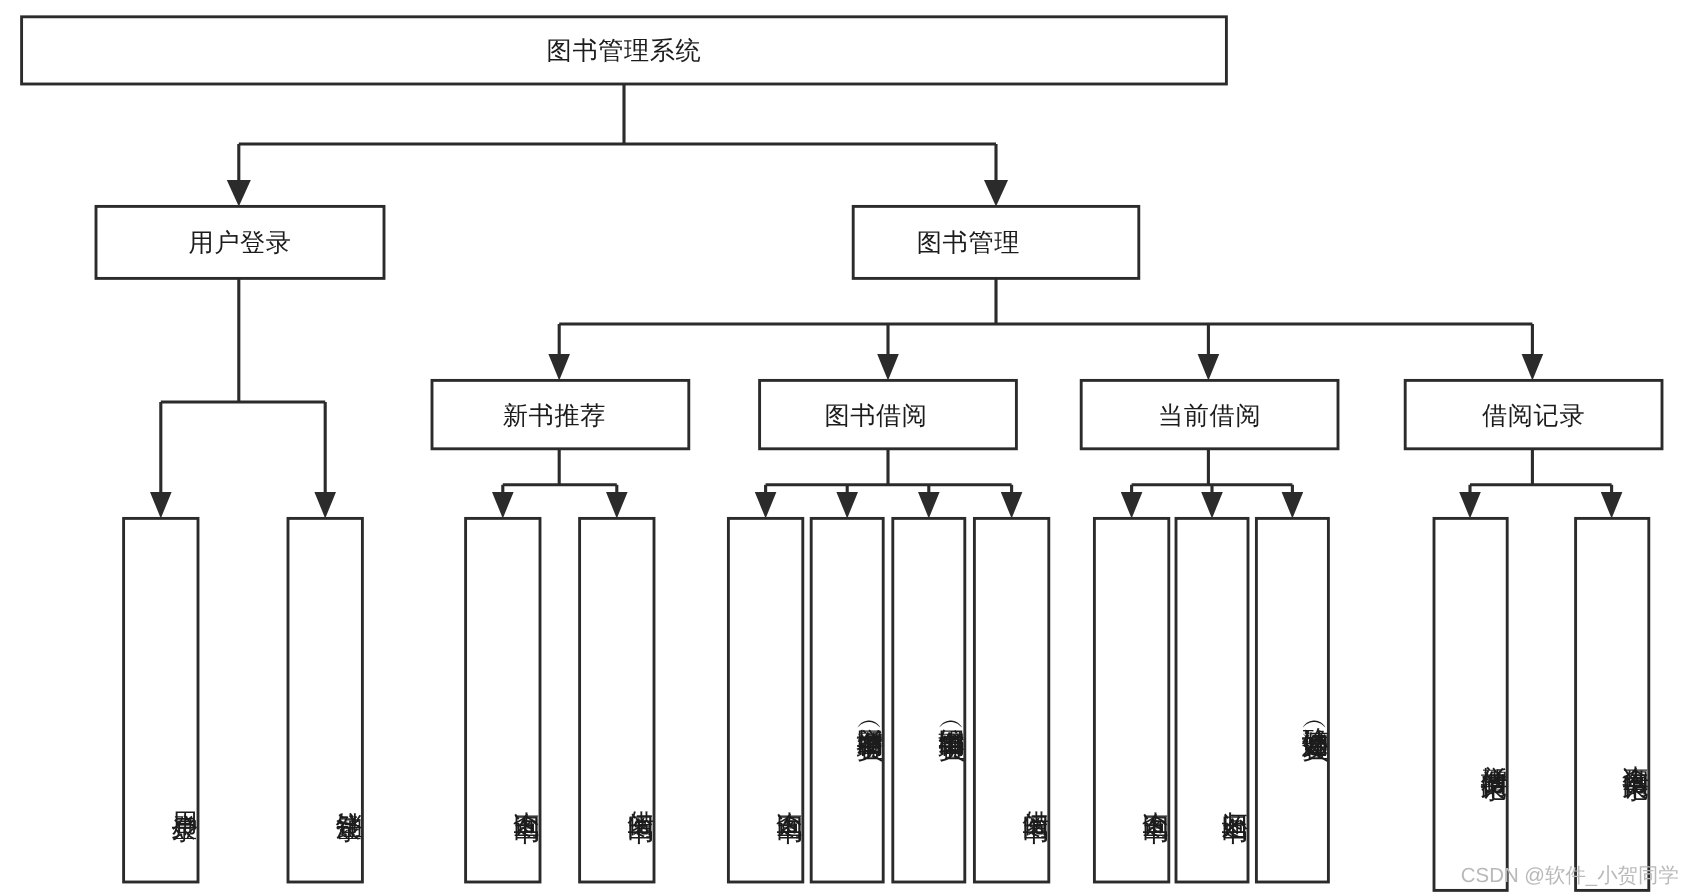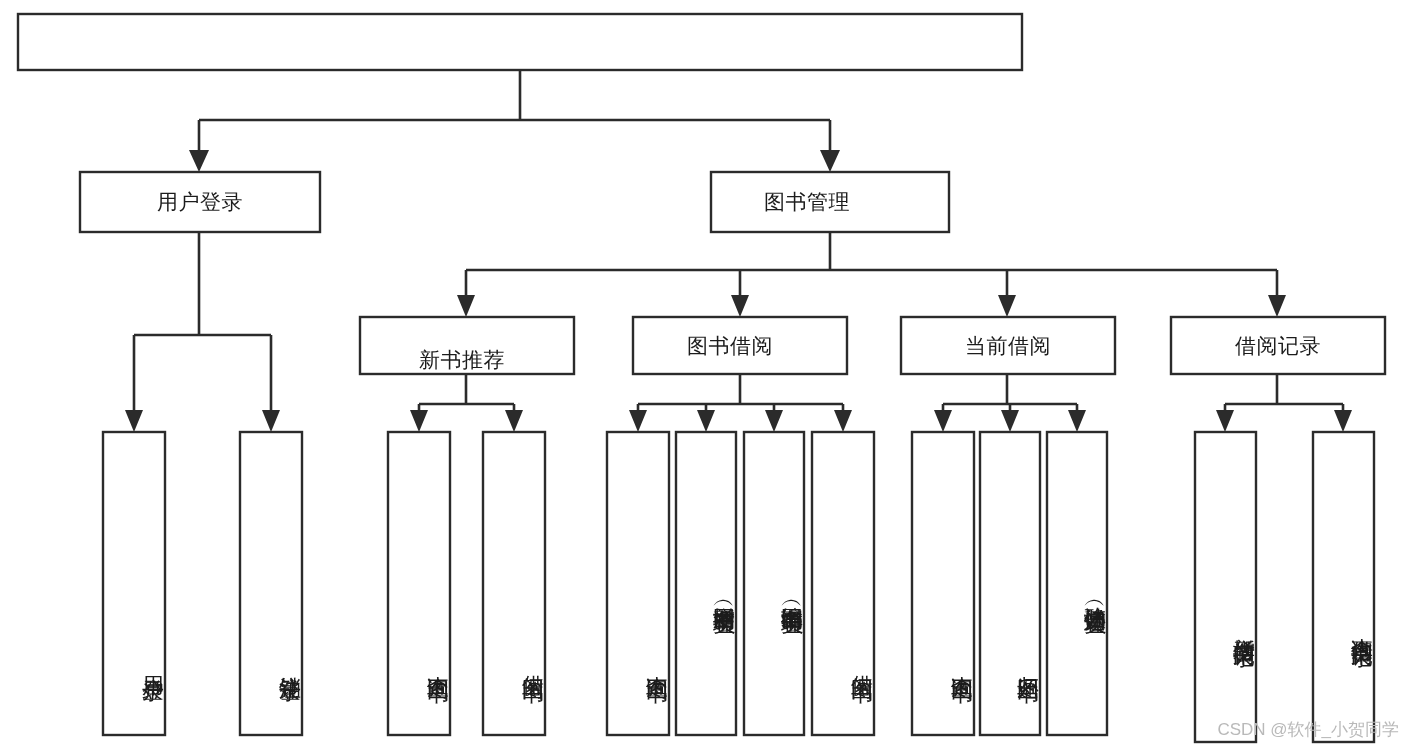--- a/index.html
+++ b/index.html
@@ -187,25 +187,26 @@
     <rect class="node-box" x="676" y="432" width="60" height="303"></rect>
     <rect class="node-box" x="744" y="432" width="60" height="303"></rect>
     <rect class="node-box" x="812" y="432" width="62" height="303"></rect>
     <rect class="node-box" x="912" y="432" width="62" height="303"></rect>
     <rect class="node-box" x="980" y="432" width="60" height="303"></rect>
     <rect class="node-box" x="1047" y="432" width="60" height="303"></rect>
     <rect class="node-box" x="1195" y="432" width="61" height="310"></rect>
     <rect class="node-box" x="1313" y="432" width="61" height="310"></rect>
   </svg>
 
+  <div class="node-label-h" style="left:18px; top:14px; width:1004px; height:56px;">图书管理系统</div>
 
   <div class="node-label-h" style="left:80px; top:172px; width:240px; height:60px;">用户登录</div>
   <div class="node-label-h" style="left:711px; top:172px; width:192px; height:60px;">图书管理</div>
 
-  <div class="node-label-h" style="left:360px; top:331px; width:204px; height:57px;">新书推荐</div>
+  <div class="node-label-h" style="left:360px; top:317px; width:204px; height:57px;">新书推荐</div>
   <div class="node-label-h" style="left:633px; top:317px; width:194px; height:57px;text-align:center;">图书借阅</div>
   <div class="node-label-h" style="left:901px; top:317px; width:214px; height:57px;font-family:Liberation Serif, serif;">当前借阅</div>
   <div class="node-label-h" style="left:1171px; top:317px; width:214px; height:57px;">借阅记录</div>
 
   <div class="node-label-v" style="left:103px; top:432px; width:62px; height:303px; padding-top:78px;">用户登录</div>
   <div class="node-label-v" style="left:240px; top:432px; width:62px; height:303px; padding-top:78px;">注销登录</div>
   <div class="node-label-v" style="left:388px; top:432px; width:62px; height:303px; padding-top:78px;">查询图书</div>
   <div class="node-label-v" style="left:483px; top:432px; width:62px; height:303px; padding-top:78px;">借阅图书</div>
   <div class="node-label-v" style="left:607px; top:432px; width:62px; height:303px; padding-top:78px;">查询图书</div>
   <div class="node-label-v" style="left:676px; top:432px; width:60px; height:303px; padding-top:10px; letter-spacing:1px;">新增图书（管理员）</div>

